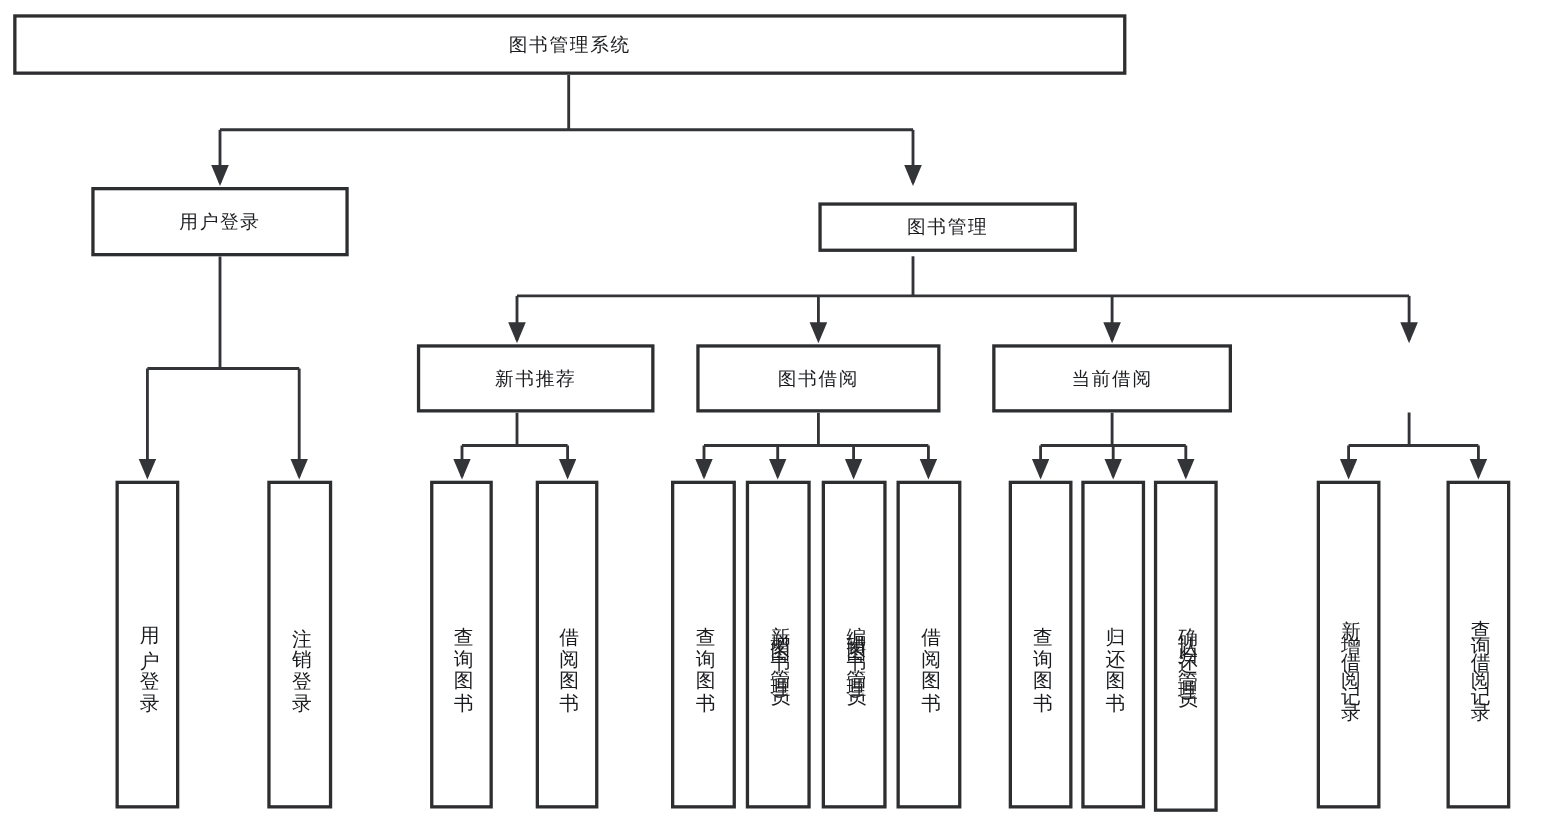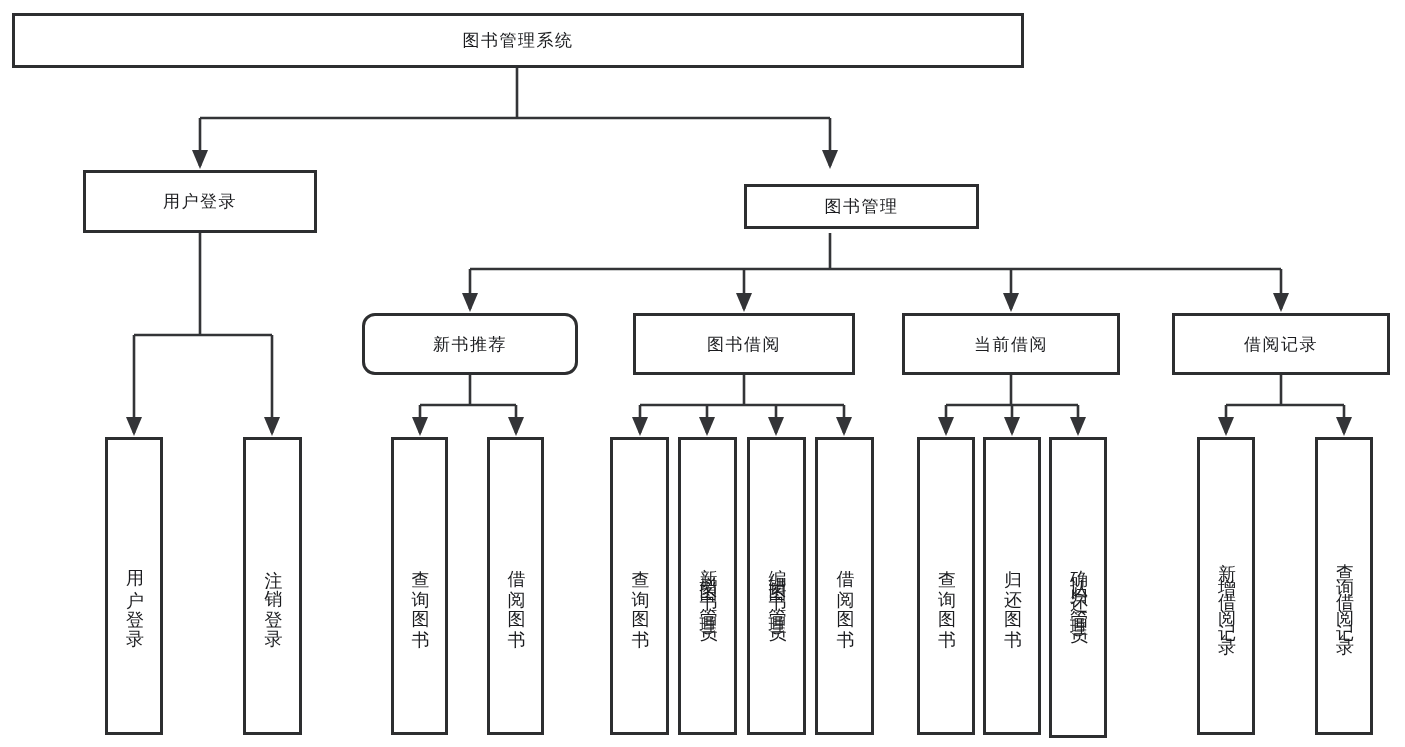--- a/index.html
+++ b/index.html
@@ -105,31 +105,28 @@
     <span class="hlabel">图书管理系统</span>
   </div>
 
   <div class="node" style="left:83px;top:170px;width:234px;height:63px;">
     <span class="hlabel">用户登录</span>
   </div>
   <div class="node" style="left:744px;top:170px;width:235px;height:45px;margin-top:14px;">
     <span class="hlabel">图书管理</span>
   </div>
 
-  <div class="node" style="left:362px;top:313px;width:216px;height:62px;border-radius:13px;">
+  <div class="node" style="left:379px;top:313px;width:216px;height:62px;">
     <span class="hlabel">新书推荐</span>
   </div>
   <div class="node" style="left:633px;top:313px;width:222px;height:62px;">
     <span class="hlabel">图书借阅</span>
   </div>
   <div class="node" style="left:902px;top:313px;width:218px;height:62px;">
     <span class="hlabel">当前借阅</span>
-  </div>
-  <div class="node" style="left:1172px;top:313px;width:218px;height:62px;">
-    <span class="hlabel">借阅记录</span>
   </div>
 
   <div class="node vbox" style="left:105px;top:437px;width:58px;height:298px;">
     <span class="vlabel" style="letter-spacing: 20px; padding-top: 20px;">用户登录</span>
   </div>
   <div class="node vbox" style="left:243px;top:437px;width:59px;height:298px;">
     <span class="vlabel" style="letter-spacing: 20px; padding-top: 20px;">注销登录</span>
   </div>
 
   <div class="node vbox" style="left:391px;top:437px;width:57px;height:298px;">

